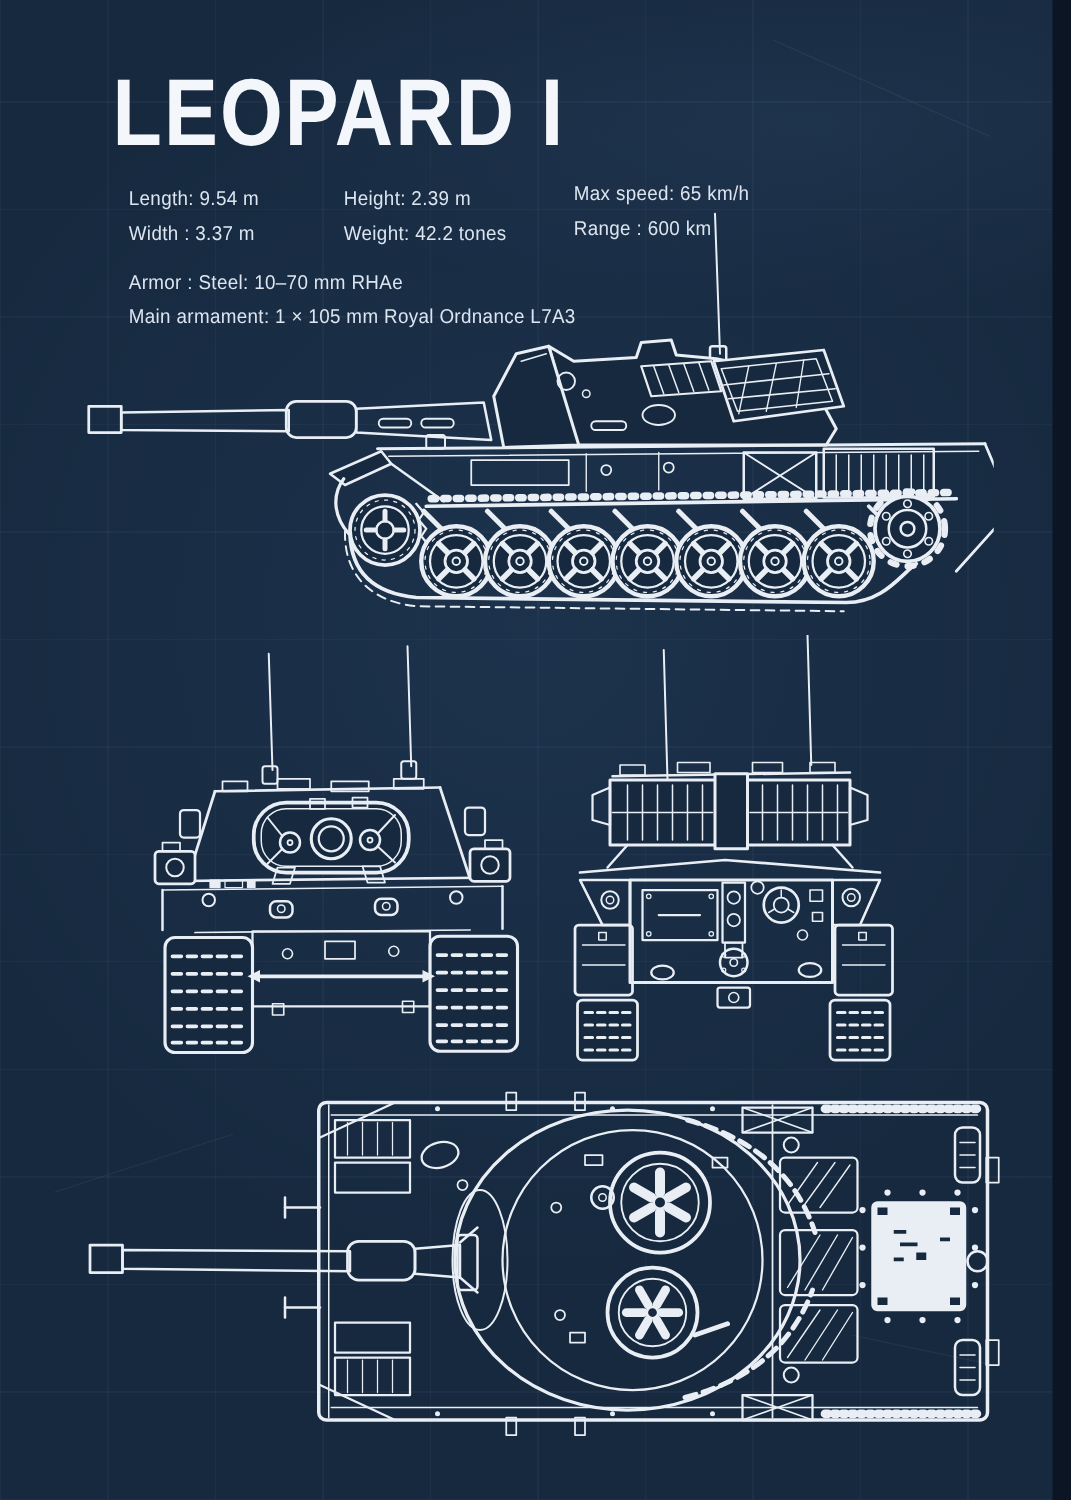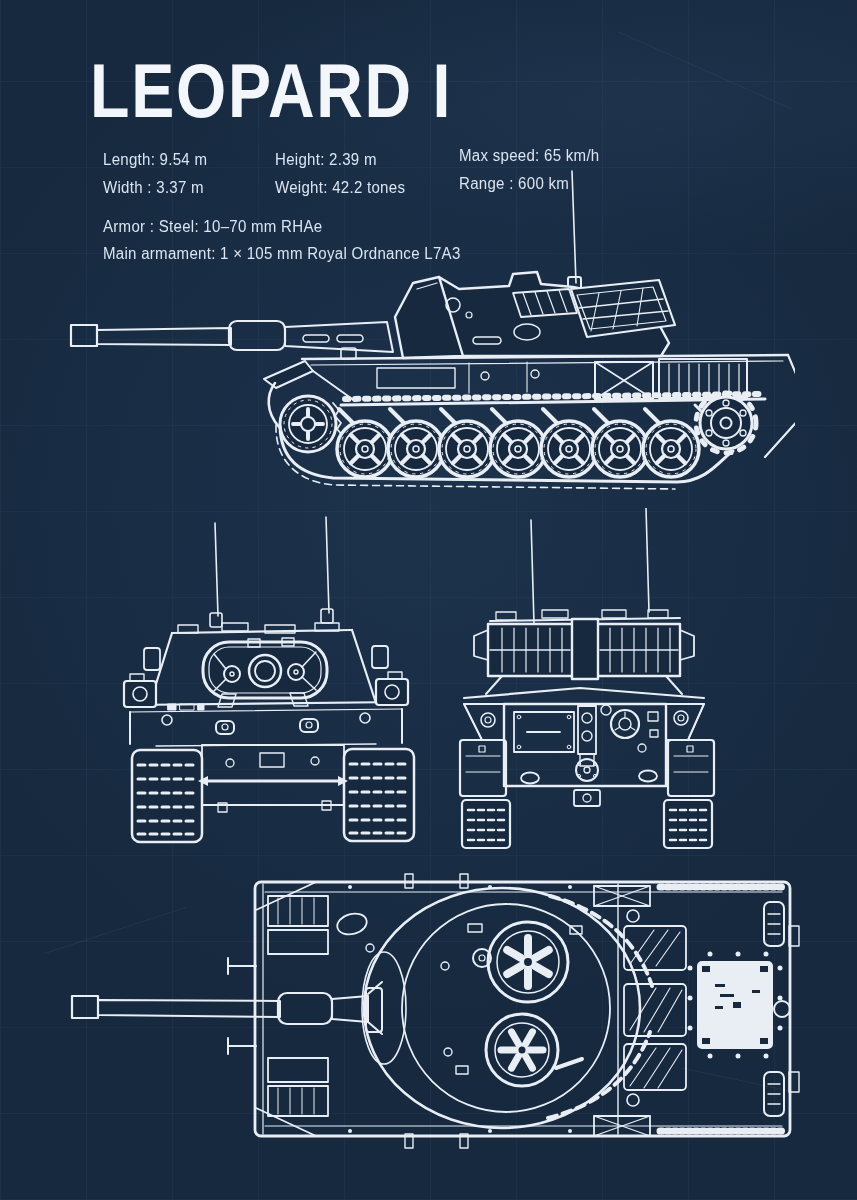--- a/index.html
+++ b/index.html
@@ -1,25 +1,26 @@
 <!DOCTYPE html>
 <html><head>
 <meta charset="utf-8">
 <style>
   html,body{margin:0;padding:0;background:#0b1524;}
   .poster{
-    position:relative;width:857px;height:1200px;overflow:hidden;
+    position:relative;width:794px;height:1200px;overflow:hidden;
     background-color:#16293f;
     background-image:
       radial-gradient(ellipse 80% 18% at 78% 8%, rgba(96,134,178,0.10), rgba(0,0,0,0) 70%),
       radial-gradient(ellipse 95% 70% at 50% 42%, rgba(62,98,142,0.16), rgba(0,0,0,0) 62%),
       radial-gradient(ellipse 145% 140% at 50% 50%, rgba(0,0,0,0) 52%, rgba(4,10,20,0.55) 100%),
       repeating-linear-gradient(0deg, rgba(168,198,238,0.045) 0 1px, rgba(0,0,0,0) 1px 86px),
       repeating-linear-gradient(90deg, rgba(168,198,238,0.045) 0 1px, rgba(0,0,0,0) 1px 86px);
     font-family:"Liberation Sans", sans-serif;
+    padding-left:48px;
   }
   .title{
     position:absolute;left:90px;top:53px;
     font-size:76px;font-weight:700;letter-spacing:2px;line-height:1;
     color:#f3f6fa;transform:scaleX(0.85);transform-origin:left top;white-space:nowrap;
   }
   .spec-col{position:absolute;transform:scaleX(0.94);transform-origin:left top;}
   .spec-line{
     font-size:16px;line-height:28px;color:#dce5f0;letter-spacing:0.3px;white-space:nowrap;
   }

